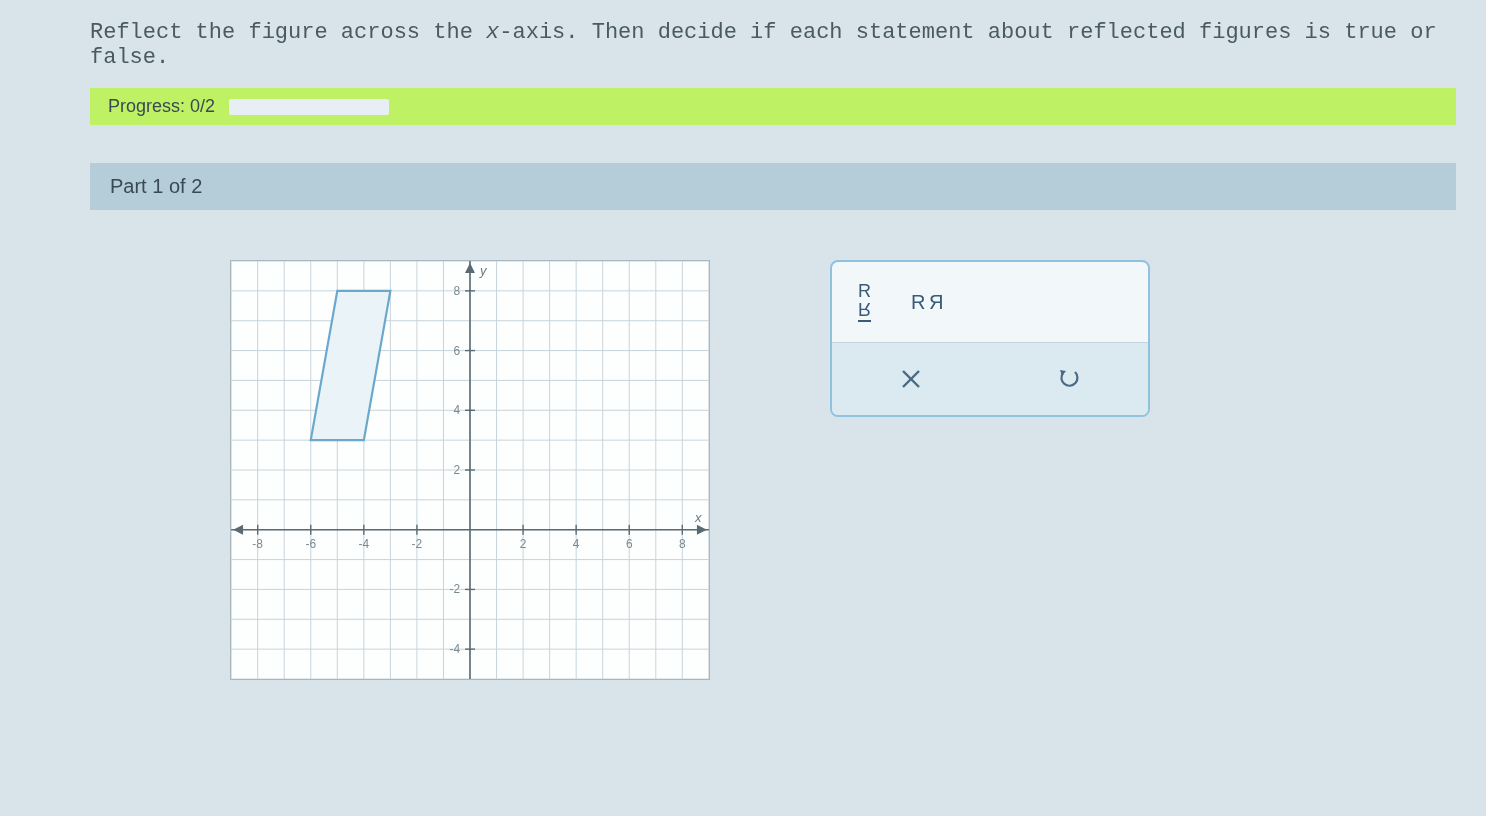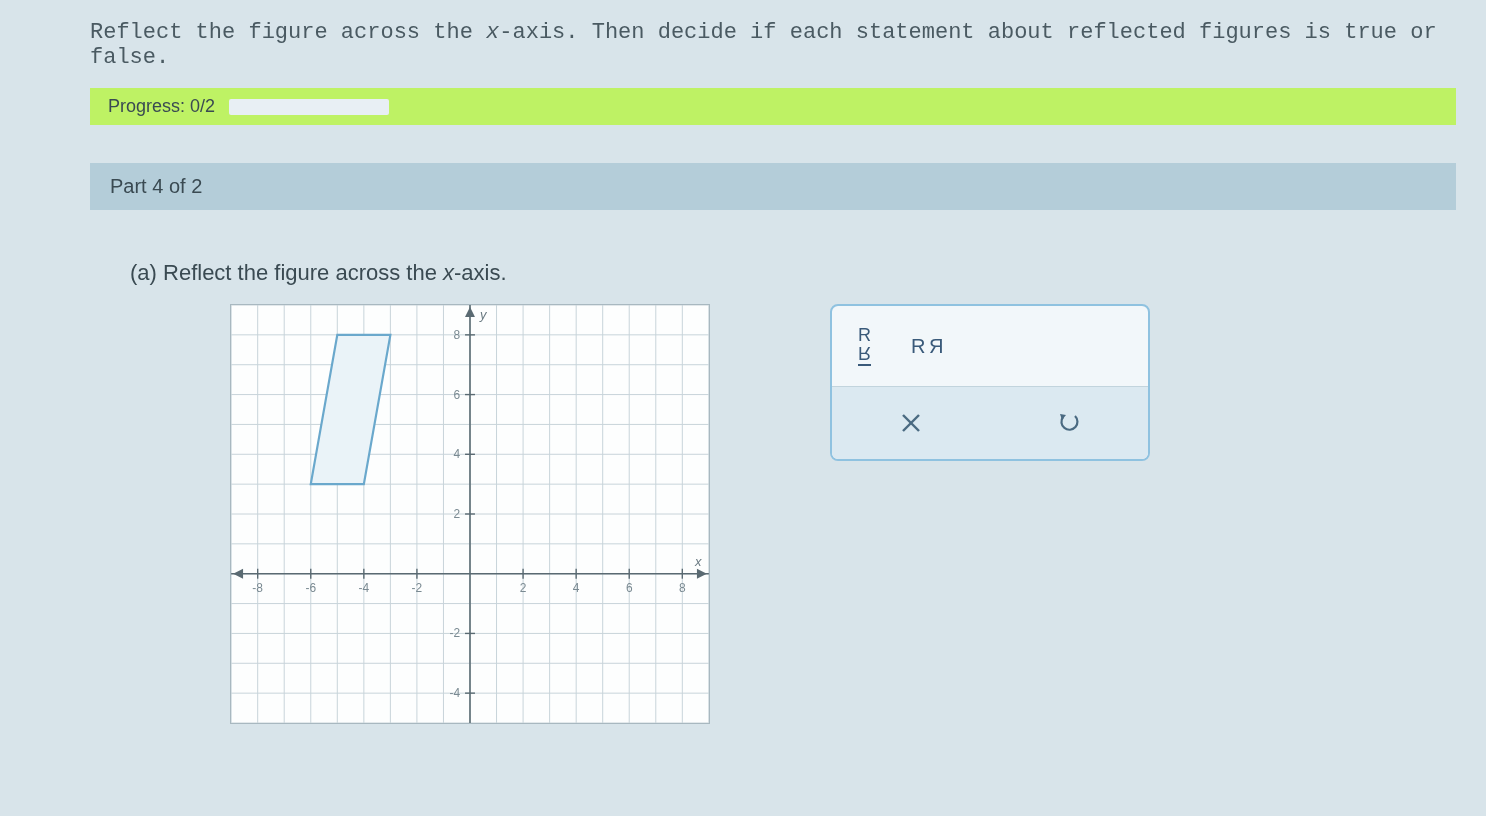--- a/index.html
+++ b/index.html
@@ -112,26 +112,23 @@
 
 <div class="instruction">
   <span>Reflect the figure across the </span><span class="ital">x</span><span>-axis. Then decide if each statement about reflected figures is true or false.</span>
 </div>
 
 <div class="progress-bar-row">
   <span class="progress-label">Progress: 0/2</span>
   <div class="progress-track"></div>
 </div>
 
-<div class="part-header">Part 4 of 2</div>
+<div class="part-header">Part 1 of 2</div>
 
 <div class="question-area">
-  <div class="question-text">
-    <span>(a)</span><span> Reflect the figure across the </span><span class="ital">x</span><span>-axis.</span>
-  </div>
 
   <div class="content-row">
 
     <div class="graph-box">
       <svg viewBox="0 0 480 420">
           <line x1="0" y1="0" x2="0" y2="420" stroke="#c8d4da" stroke-width="1"></line>
           <line x1="26.666666666666664" y1="0" x2="26.666666666666664" y2="420" stroke="#c8d4da" stroke-width="1"></line>
           <line x1="53.33333333333333" y1="0" x2="53.33333333333333" y2="420" stroke="#c8d4da" stroke-width="1"></line>
           <line x1="80" y1="0" x2="80" y2="420" stroke="#c8d4da" stroke-width="1"></line>
           <line x1="106.66666666666666" y1="0" x2="106.66666666666666" y2="420" stroke="#c8d4da" stroke-width="1"></line>

